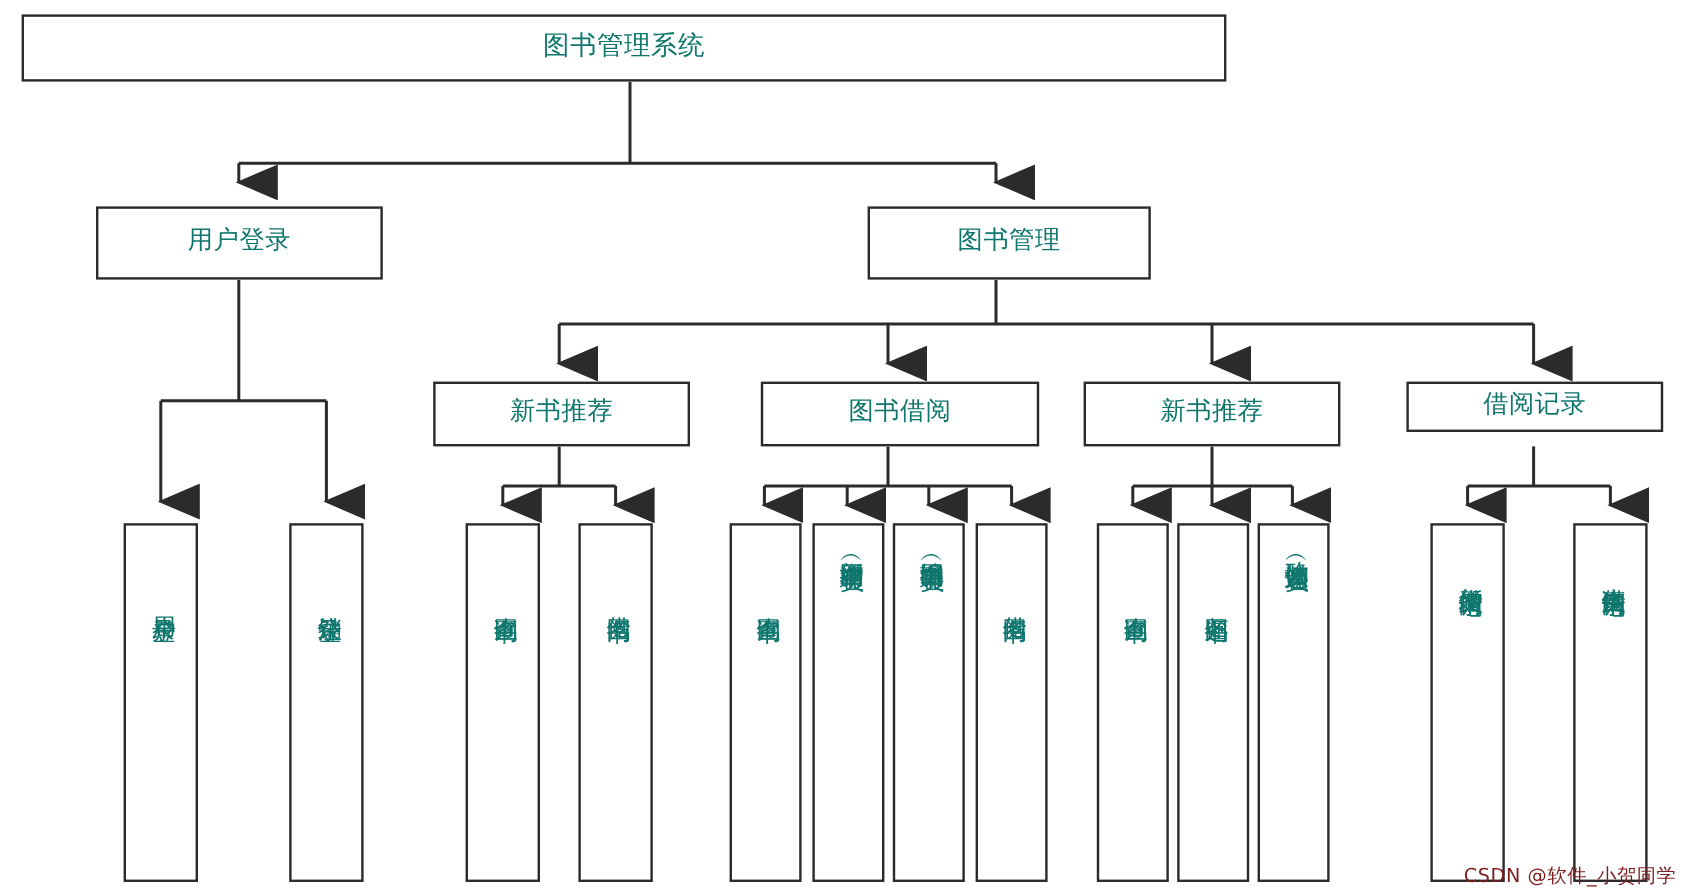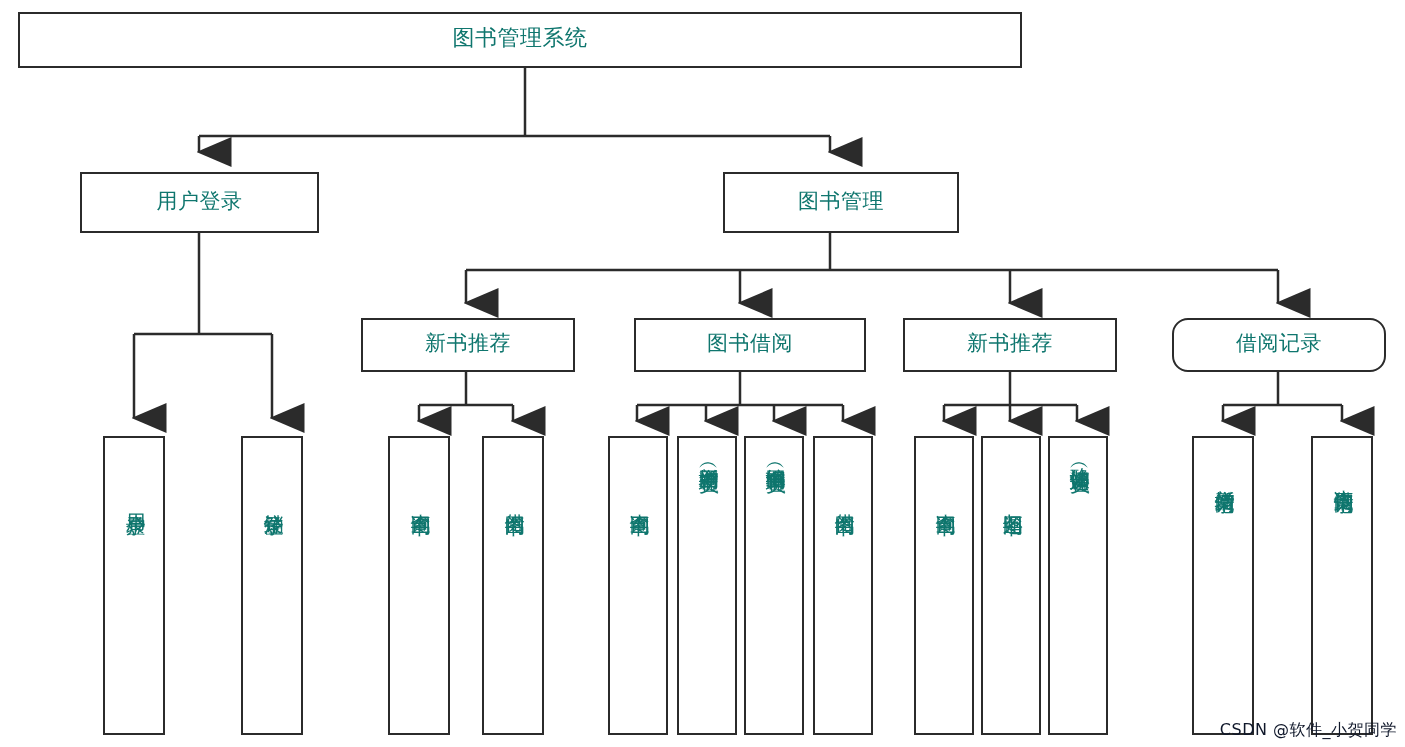--- a/index.html
+++ b/index.html
@@ -59,21 +59,21 @@
     text-align: left;
   }
   .vlabel.mid {
     margin-top: 46px;
   }
   .watermark {
     position: absolute;
     right: 8px;
     bottom: 6px;
     font-size: 16px;
-    color: #0f172a;
+    color: #7f1d1d;
     letter-spacing: 0.5px;
     white-space: nowrap;
   }
 </style>
 </head>
 <body>
 
 <div id="canvas">
 
   <svg id="edges" viewBox="0 0 1405 747" xmlns="http://www.w3.org/2000/svg">
@@ -131,21 +131,21 @@
   <div class="node horiz" style="left:80px; top:172px; width:239px; height:61px;">用户登录</div>
 
   <div class="node horiz" style="left:712px; top:172px; width:236px; height:61px;margin-left:11px;">图书管理</div>
 
   <div class="node horiz" style="left:361px; top:318px; width:214px; height:54px;text-align:right;">新书推荐</div>
 
   <div class="node horiz" style="left:634px; top:318px; width:232px; height:54px;">图书借阅</div>
 
   <div class="node horiz" style="left:903px; top:318px; width:214px; height:54px;">新书推荐</div>
 
-  <div class="node horiz" style="left:1172px; top:318px; width:214px; height:54px;border-radius:16px;">借阅记录</div>
+  <div class="node horiz" style="left:1172px; top:318px; width:214px; height:42px;">借阅记录</div>
 
   <div class="node vert" style="left:103px; top:436px; width:62px; height:299px;">
     <span class="vlabel mid">用户登录</span>
   </div>
 
   <div class="node vert" style="left:241px; top:436px; width:62px; height:299px;">
     <span class="vlabel mid">注销登录</span>
   </div>
 
   <div class="node vert" style="left:388px; top:436px; width:62px; height:299px;">

